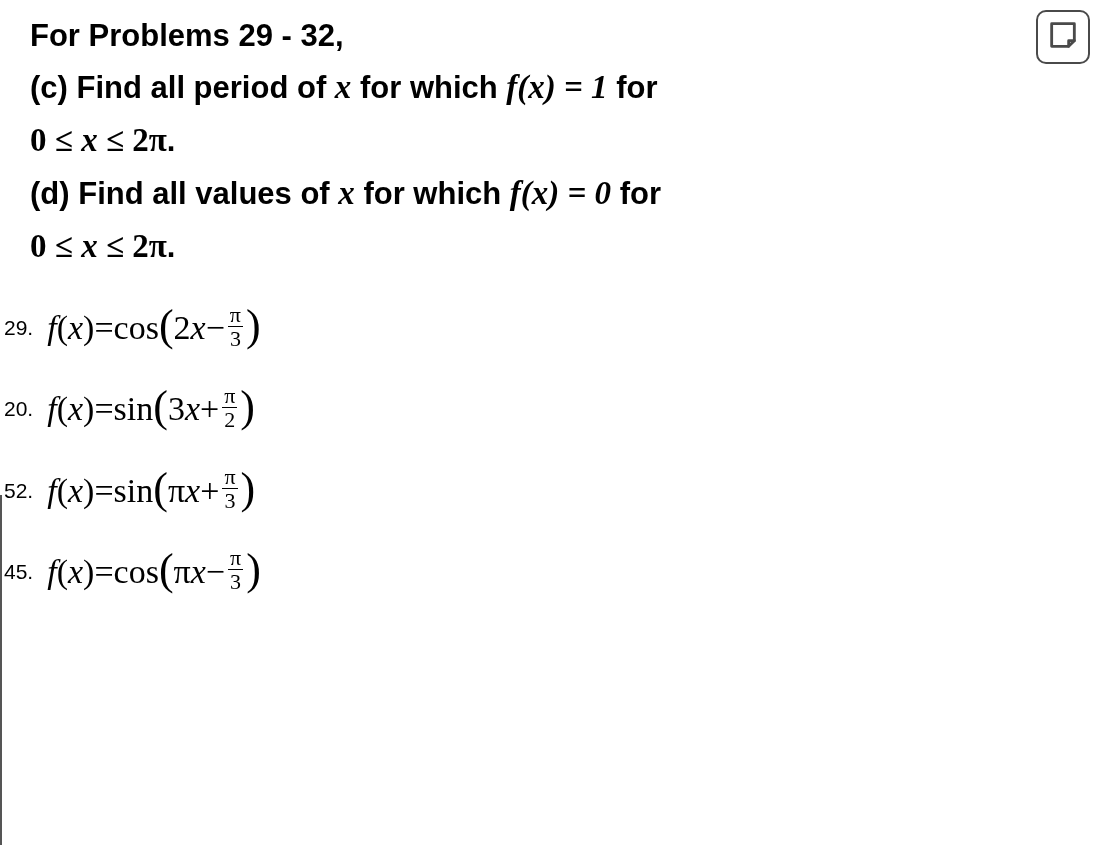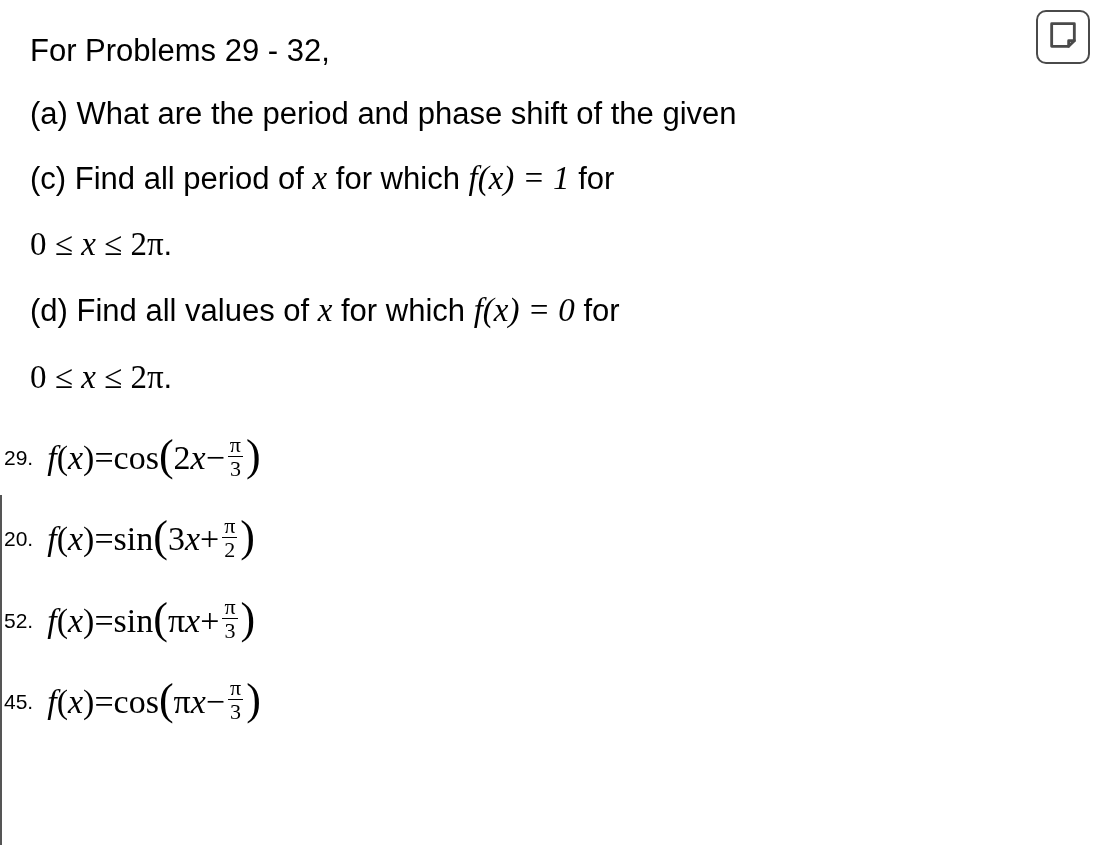--- a/index.html
+++ b/index.html
@@ -16,21 +16,22 @@
   .container {
     padding: 12px 0 0 0;
     box-sizing: border-box;
   }
   .instructions {
     padding: 0 30px 0 30px;
     font-size: 31px;
     line-height: 1.55;
   }
   .instructions p {
-    margin: 15px 0 2px 0;
+    margin: 0 0 2px 0;
+    font-weight: bold;
   }
   .mathvar {
     font-family: "Times New Roman", Times, serif;
     font-style: italic;
     font-size: 33px;
   }
   .mathup {
     font-family: "Times New Roman", Times, serif;
     font-size: 33px;
   }
@@ -116,23 +117,20 @@
       <path d="M4 4 h16 v12 l-4 4 h-12 z"></path>
       <path d="M20 16 h-4 v4"></path>
     </svg>
   </span>
 </div>
 
 <div class="container">
   <div class="instructions">
     <p>For Problems 29 - 32,</p>
     <p>
-      <span>(a) What are the period and phase shift of the given</span>
-    </p>
-    <p>
       <span>(c) Find all period of </span><span class="mathvar">x</span><span> for which </span><span class="mathvar"><span class="mathvar">f</span><span class="mathup">(</span><span class="mathvar">x</span><span class="mathup">) = 1</span></span><span> for</span>
     </p>
     <p>
       <span class="mathup">0 ≤ <span class="mathvar">x</span> ≤ 2<span class="mathvar" style="font-style:normal">π</span></span><span>.</span>
     </p>
     <p>
       <span>(d) Find all values of </span><span class="mathvar">x</span><span> for which </span><span class="mathvar"><span class="mathvar">f</span><span class="mathup">(</span><span class="mathvar">x</span><span class="mathup">) = 0</span></span><span> for</span>
     </p>
     <p>
       <span class="mathup">0 ≤ <span class="mathvar">x</span> ≤ 2<span class="mathvar" style="font-style:normal">π</span></span><span>.</span>

